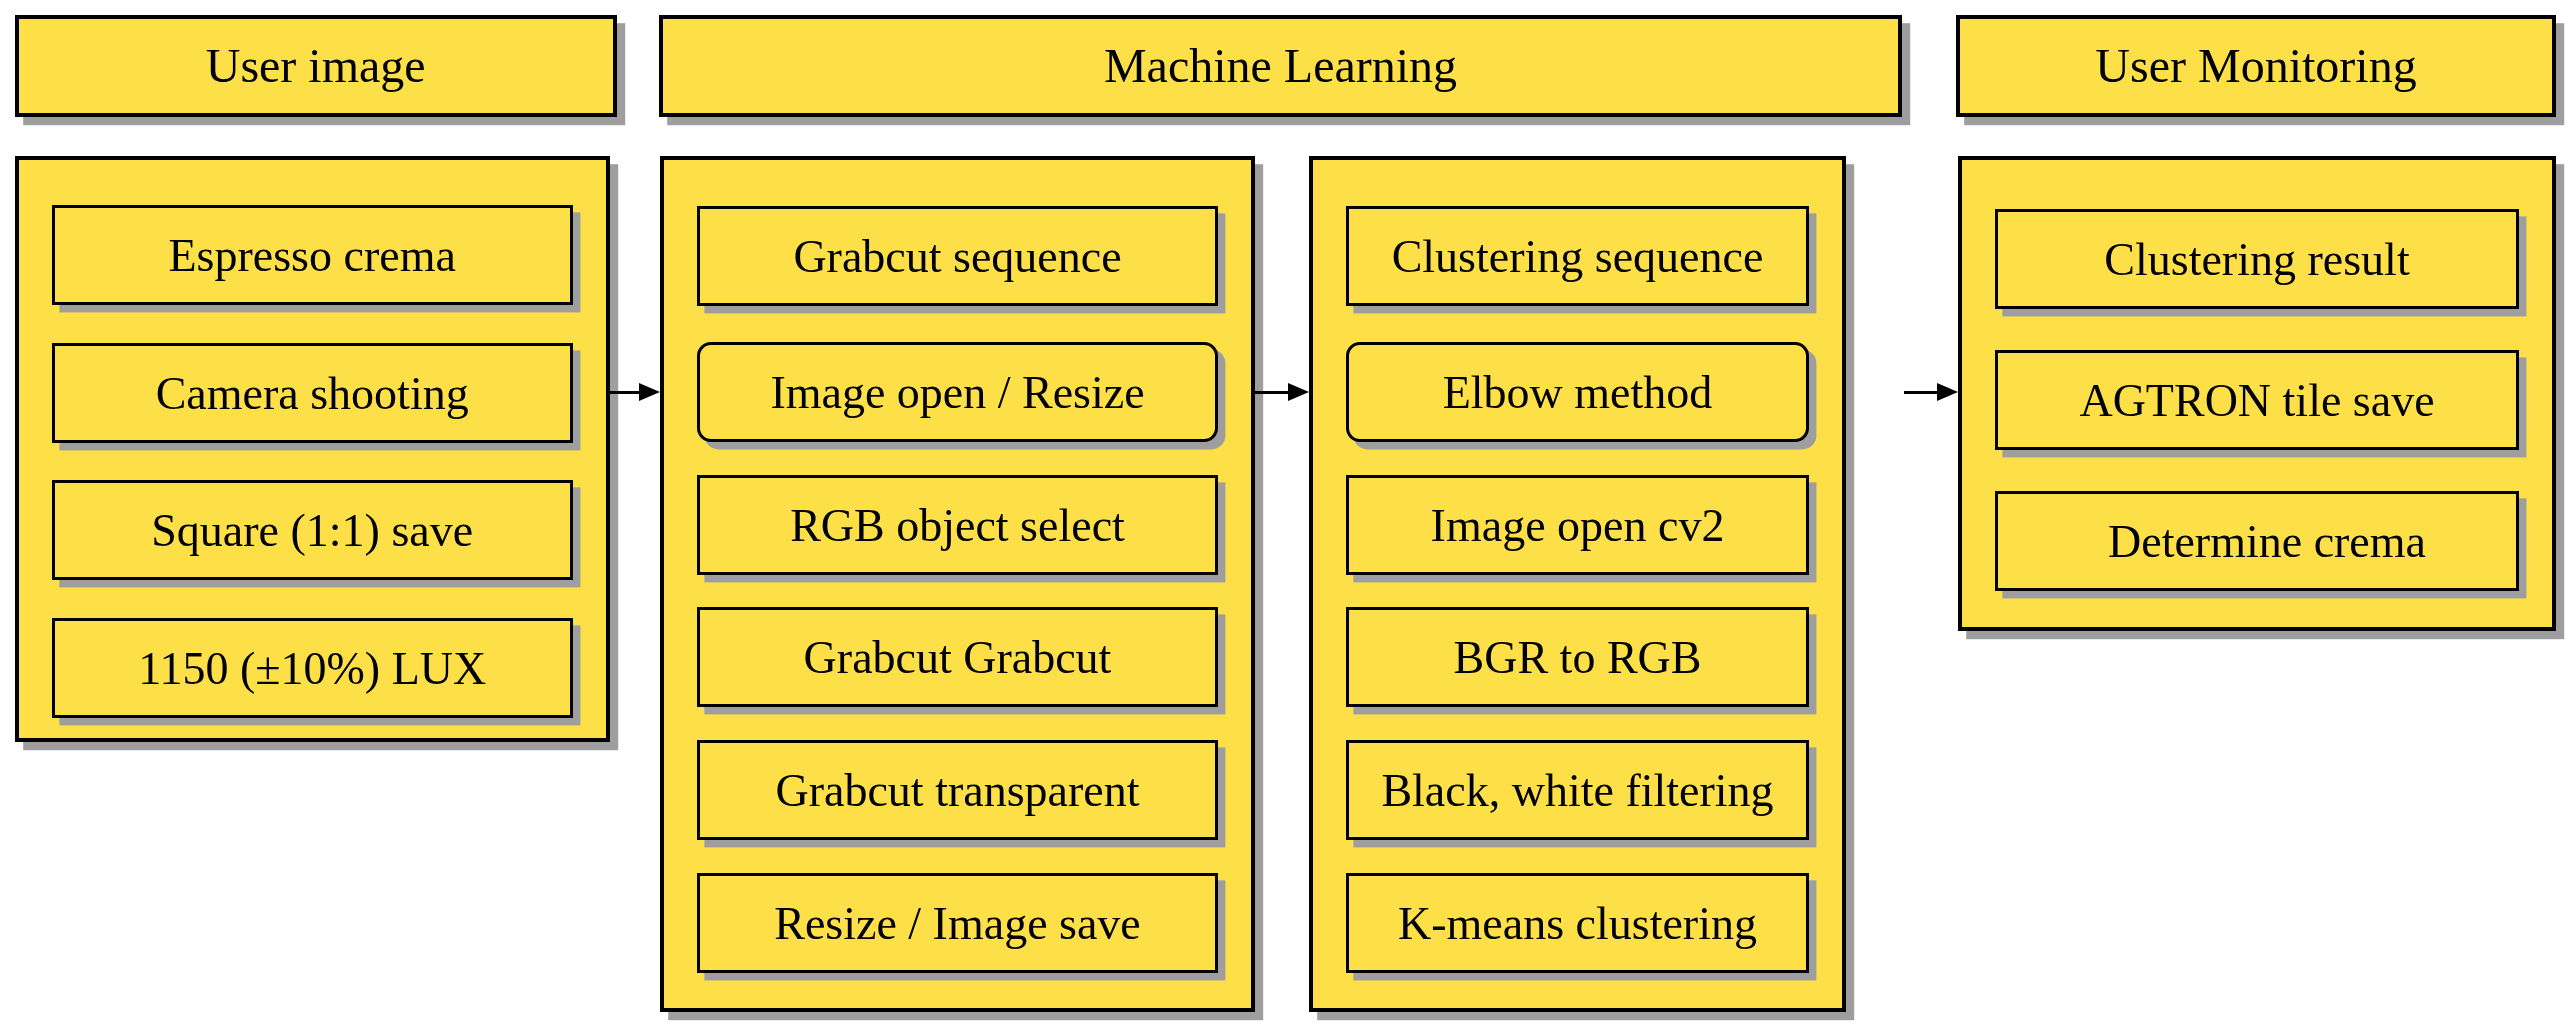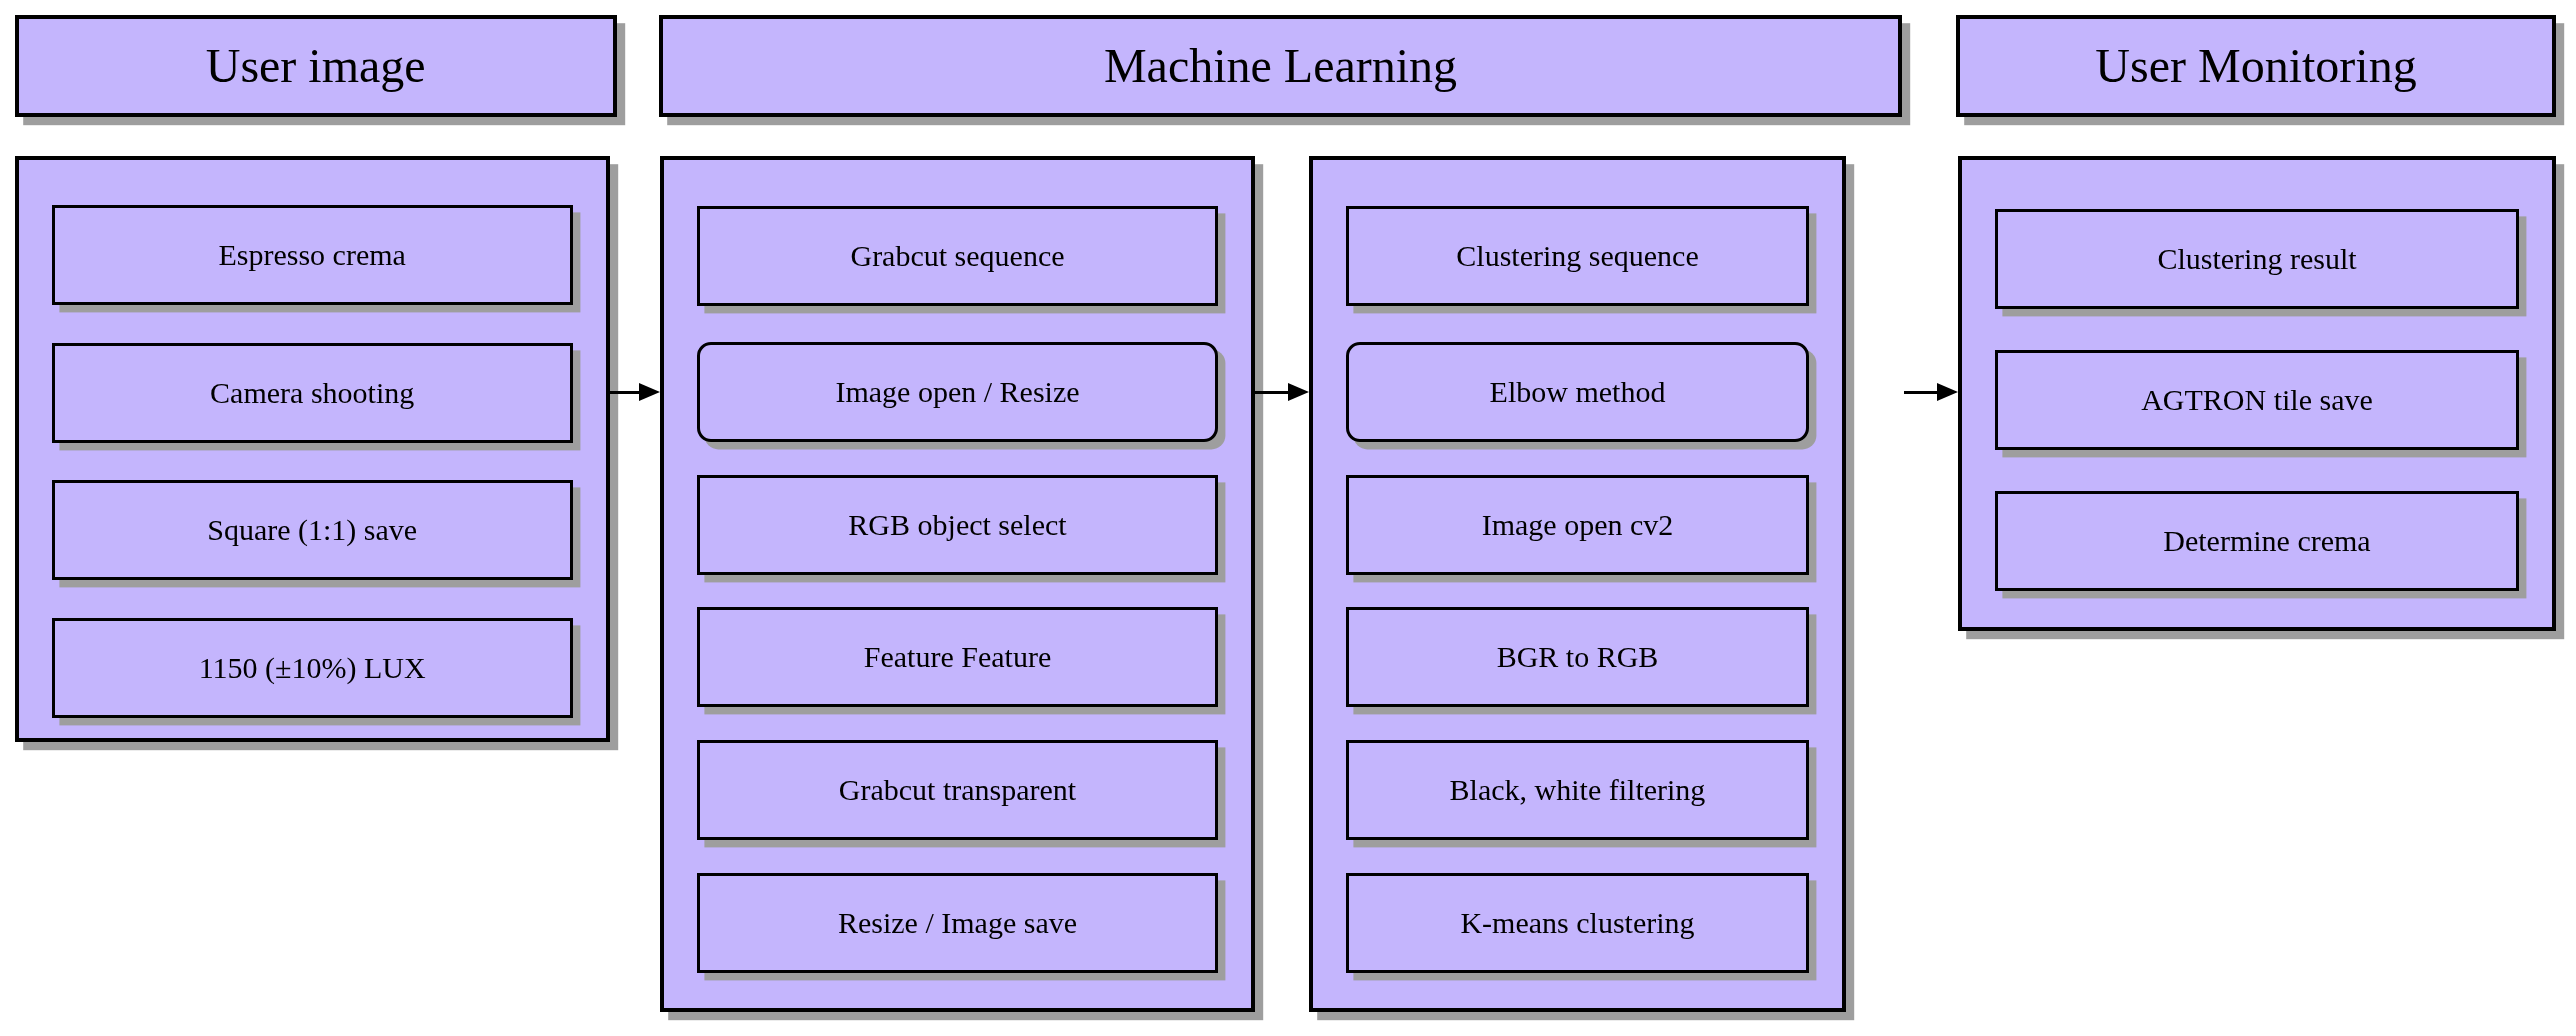--- a/index.html
+++ b/index.html
@@ -11,33 +11,33 @@
     position: relative;
     width: 2576px;
     height: 1037px;
     background: #ffffff;
     font-family: "Liberation Serif", "DejaVu Serif", serif;
     color: #000000;
     overflow: hidden;
   }
   .box {
     position: absolute;
-    background: #c4b5fd;
+    background: #fde047;
     border: 3.3px solid #000000;
     box-shadow: 7.4px 7.4px 0 #9e9e9e;
     box-sizing: border-box;
     display: flex;
     align-items: center;
     justify-content: center;
     text-align: center;
     white-space: nowrap;
   }
   .hdr  { border-width: 4.9px; box-shadow: 8.2px 8.2px 0 #9e9e9e; font-size: 48px; }
   .outer{ border-width: 4.1px; box-shadow: 8.2px 8.2px 0 #9e9e9e; }
-  .inner{ left: 33px; right: 33px; height: 100px; font-size: 30px; }
+  .inner{ left: 33px; right: 33px; height: 100px; font-size: 46px; }
 
   
   #hdr-0 { left: 14.7px;   top: 14.7px; width: 602px;  height: 102px; }
   #hdr-1 { left: 659px;  top: 14.7px; width: 1243px; height: 102px; }
   #hdr-2 { left: 1956px; top: 14.7px; width: 600px;  height: 102px; }
 
   
   #col-0 { left: 14.7px;   top: 156px; width: 595px; height: 586px;  }
   #col-1 { left: 660px;  top: 156px; width: 595px; height: 856px; }
   #col-2 { left: 1309px; top: 156px; width: 537px; height: 856px; }
@@ -114,21 +114,21 @@
     <div class="box inner">
       <span>Grabcut sequence</span>
     </div>
     <div class="box inner">
       <span>Image open / Resize</span>
     </div>
     <div class="box inner">
       <span>RGB object select</span>
     </div>
     <div class="box inner">
-      <span>Feature Feature</span>
+      <span>Grabcut Grabcut</span>
     </div>
     <div class="box inner">
       <span>Grabcut transparent</span>
     </div>
     <div class="box inner">
       <span>Resize / Image save</span>
     </div>
   </div>
 
   <div class="box outer" id="col-2">

